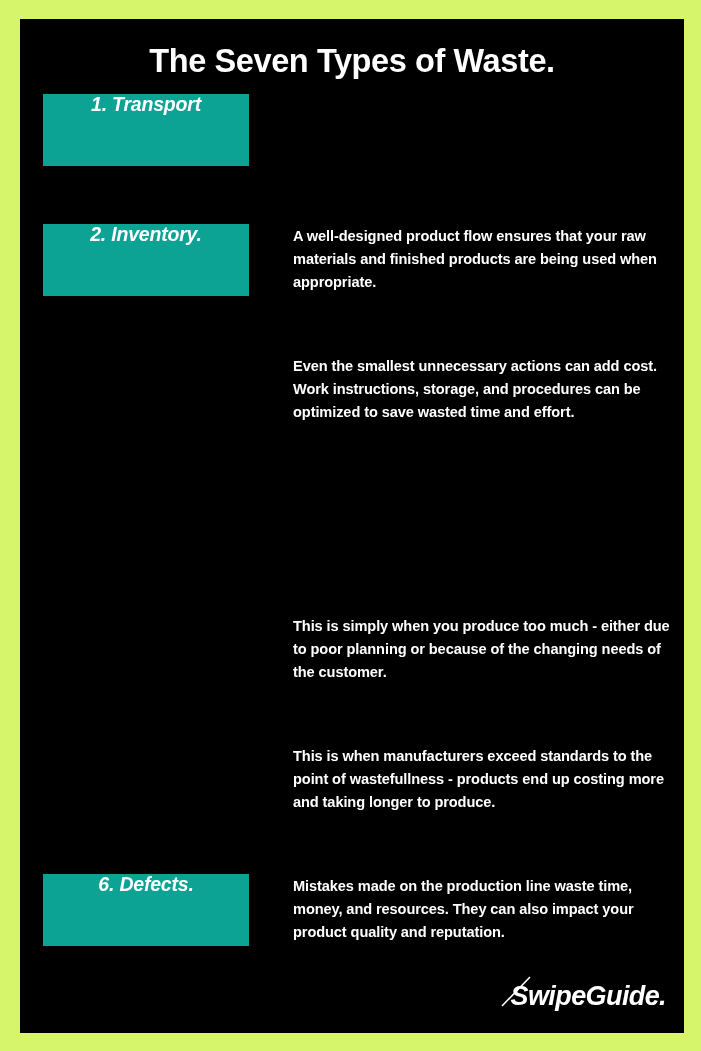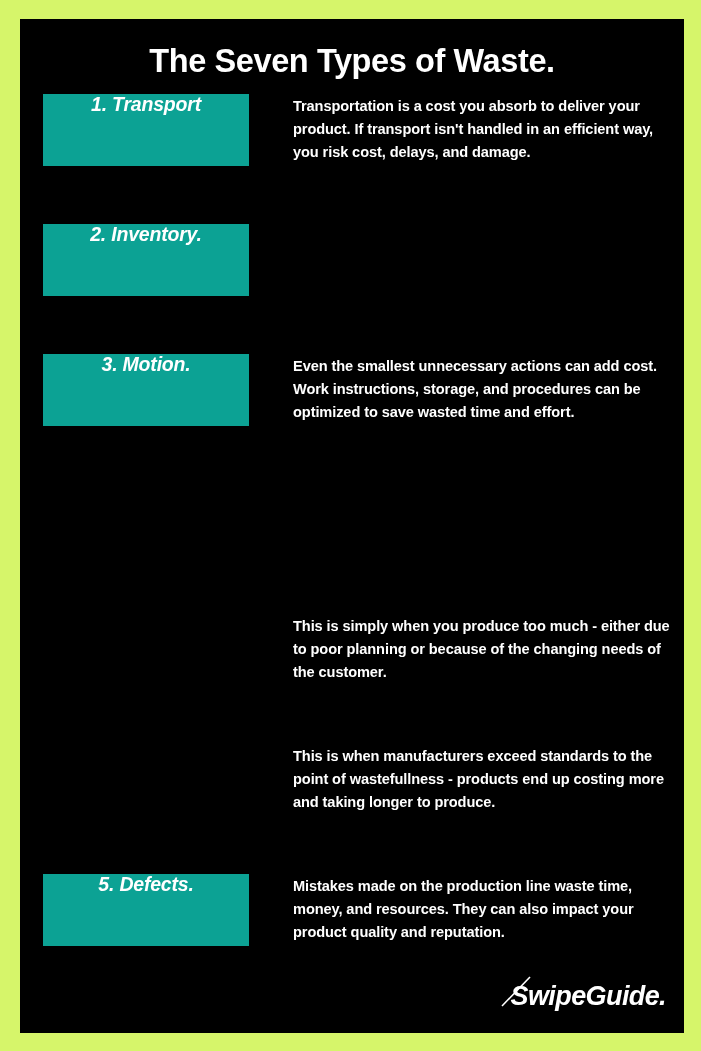--- a/index.html
+++ b/index.html
@@ -138,50 +138,47 @@
   <div class="canvas">
 
     <div class="poster-title">The Seven Types of Waste.</div>
 
     <div class="waste-list">
 
       <div class="waste-row">
         <div class="waste-chip">
           <span class="waste-chip-label">1. Transport</span>
         </div>
-        <div class="waste-desc">Transportation is a cost you absorb to deliver your product. If transport isn't handled in an efficient way, you risk cost, delays, and damage.</div>
       </div>
 
       <div class="waste-row">
         <div class="waste-chip">
           <span class="waste-chip-label">2. Inventory.</span>
         </div>
+        <div class="waste-desc">A well-designed product flow ensures that your raw materials and finished products are being used when appropriate.</div>
       </div>
 
       <div class="waste-row">
-        <div class="waste-chip">
-          <span class="waste-chip-label">3. Motion.</span>
-        </div>
         <div class="waste-desc">Even the smallest unnecessary actions can add cost. Work instructions, storage, and procedures can be optimized to save wasted time and effort.</div>
       </div>
 
       <div class="waste-row">
       </div>
 
       <div class="waste-row">
         <div class="waste-desc">This is simply when you produce too much - either due to poor planning or because of the changing needs of the customer.</div>
       </div>
 
       <div class="waste-row">
         <div class="waste-desc">This is when manufacturers exceed standards to the point of wastefullness - products end up costing more and taking longer to produce.</div>
       </div>
 
       <div class="waste-row">
         <div class="waste-chip">
-          <span class="waste-chip-label">5. Defects.</span>
+          <span class="waste-chip-label">6. Defects.</span>
         </div>
         <div class="waste-desc">Mistakes made on the production line waste time, money, and resources. They can also impact your product quality and reputation.</div>
       </div>
 
     </div>
 
     <div class="brand">
       <span class="brand-mark">
         <svg class="brand-slash" viewBox="0 0 34 34">
           <line x1="2" y1="32" x2="30" y2="3" stroke="#ffffff" stroke-width="1.6"></line>

